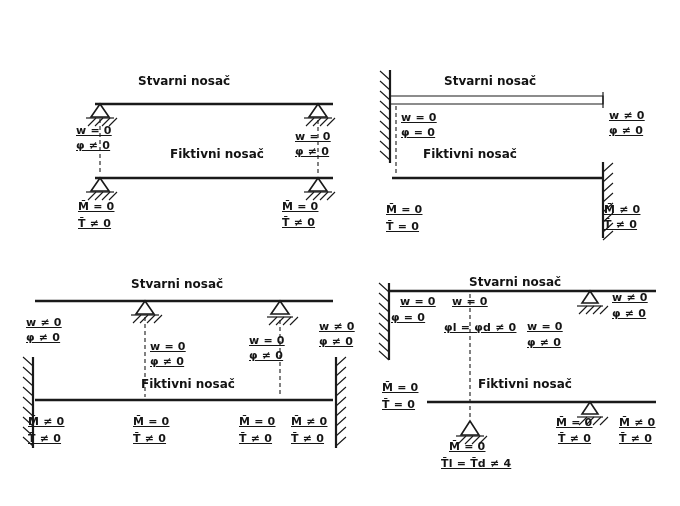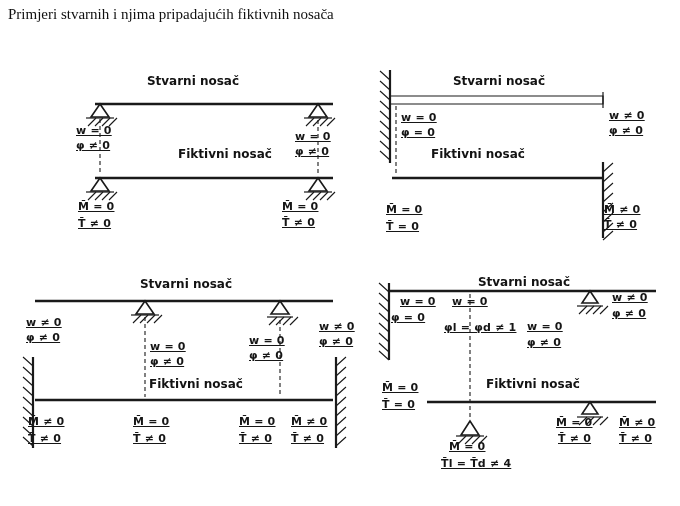--- a/index.html
+++ b/index.html
@@ -10,36 +10,35 @@
   #figure-title {
     position:absolute; left:8px; top:6px;
     font:15px "Liberation Serif", serif; color:#101010; white-space:nowrap;
   }
   svg { position:absolute; left:0; top:0; }
   .lbl {
     position:absolute; font:700 11px "DejaVu Sans", sans-serif;
     color:#161616; white-space:nowrap; letter-spacing:.2px;text-decoration:underline;
   }
   .cap {
-    position:absolute; width:110px; text-align:center;
+    position:absolute; width:110px; text-align:left;
     font:700 12px "DejaVu Sans", sans-serif; color:#131313; white-space:nowrap;
   }
   .beam { stroke:#1a1a1a; stroke-width:2.4; fill:none; }
   .thin { stroke:#1a1a1a; stroke-width:1.2; fill:none; }
   .wall { stroke:#1a1a1a; stroke-width:2.2; fill:none; }
   .hatch { stroke:#1a1a1a; stroke-width:1.1; fill:none; }
   .tri { stroke:#1a1a1a; stroke-width:1.6; fill:none; }
   .dash { stroke:#1a1a1a; stroke-width:1.1; fill:none; stroke-dasharray:4 3; }
 </style>
 </head>
 <body>
 
 <div id="canvas">
 
-  <div id="figure-title">Primjeri stvarnih i njima pripadajućih fiktivnih nosača</div>
 
   <svg width="680" height="506" viewBox="0 0 680 506">
 
     <g>
       <path class="beam" d="M95,104 H333"></path>
       <g>
         <path class="tri" d="M100,104 L91,117 L109,117 Z"></path>
         <path class="thin" d="M86,118 H114"></path>
         <path class="hatch" d="M88,126 l8,-8 M95,126 l8,-8 M102,126 l8,-8 M109,126 l8,-8"></path>
       </g>
@@ -170,21 +169,21 @@
   <div class="lbl" style="left:239px;top:415px">M̄ = 0</div>
   <div class="lbl" style="left:239px;top:432px">T̄ ≠ 0</div>
   <div class="lbl" style="left:291px;top:415px">M̄ ≠ 0</div>
   <div class="lbl" style="left:291px;top:432px">T̄ ≠ 0</div>
 
   <div class="cap" style="left:469px;top:275px">Stvarni nosač</div>
   <div class="cap" style="left:478px;top:377px">Fiktivni nosač</div>
   <div class="lbl" style="left:400px;top:295px">w = 0</div>
   <div class="lbl" style="left:391px;top:311px">φ = 0</div>
   <div class="lbl" style="left:452px;top:295px">w = 0</div>
-  <div class="lbl" style="left:444px;top:321px">φl = φd ≠ 1</div>
+  <div class="lbl" style="left:444px;top:321px">φl = φd ≠ 0</div>
   <div class="lbl" style="left:527px;top:320px">w = 0</div>
   <div class="lbl" style="left:527px;top:336px">φ ≠ 0</div>
   <div class="lbl" style="left:612px;top:291px">w ≠ 0</div>
   <div class="lbl" style="left:612px;top:307px">φ ≠ 0</div>
   <div class="lbl" style="left:382px;top:381px">M̄ = 0</div>
   <div class="lbl" style="left:382px;top:398px">T̄ = 0</div>
   <div class="lbl" style="left:449px;top:440px">M̄ = 0</div>
   <div class="lbl" style="left:441px;top:457px">T̄l = T̄d ≠ 4</div>
   <div class="lbl" style="left:556px;top:416px">M̄ = 0</div>
   <div class="lbl" style="left:558px;top:432px">T̄ ≠ 0</div>

